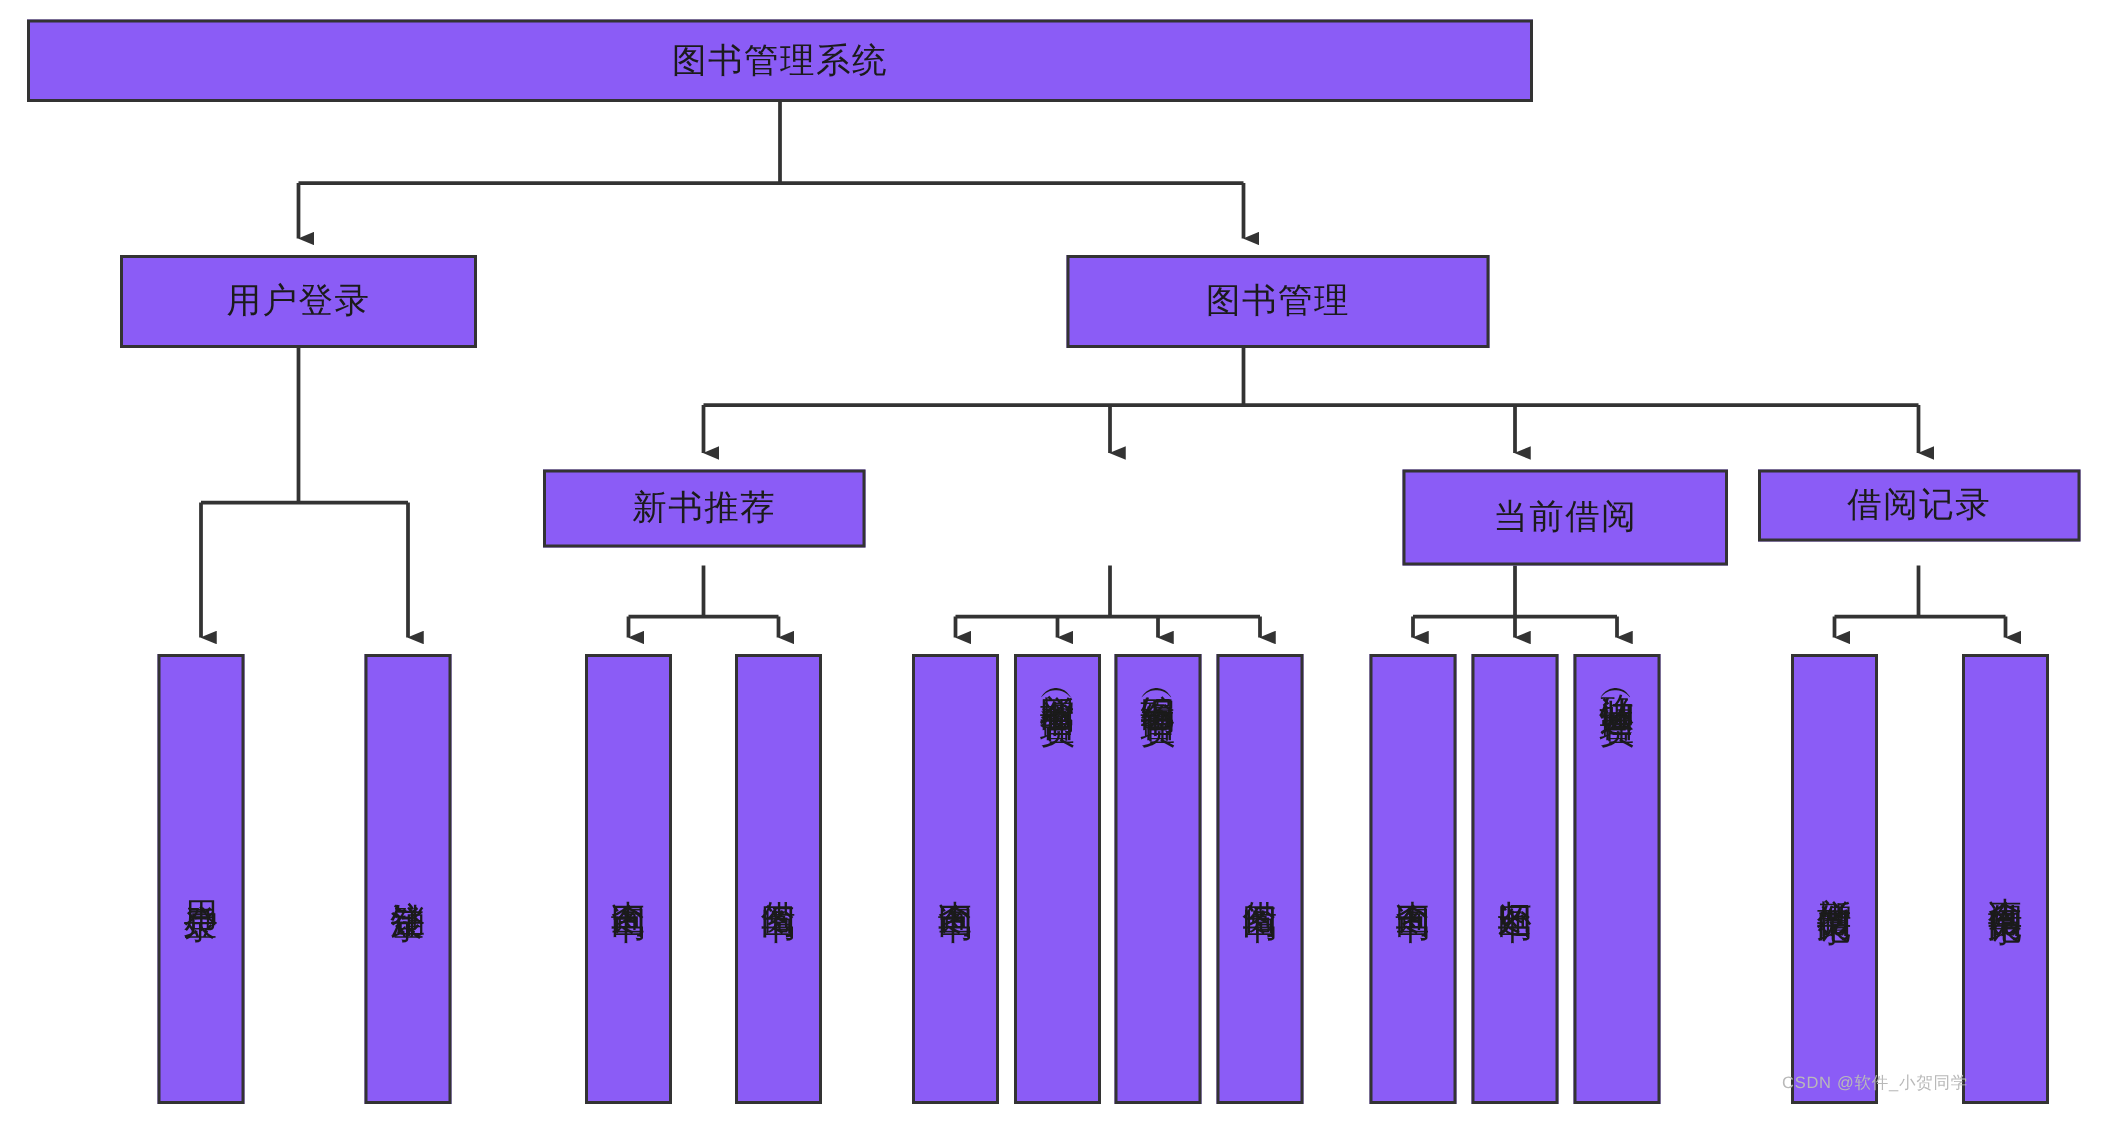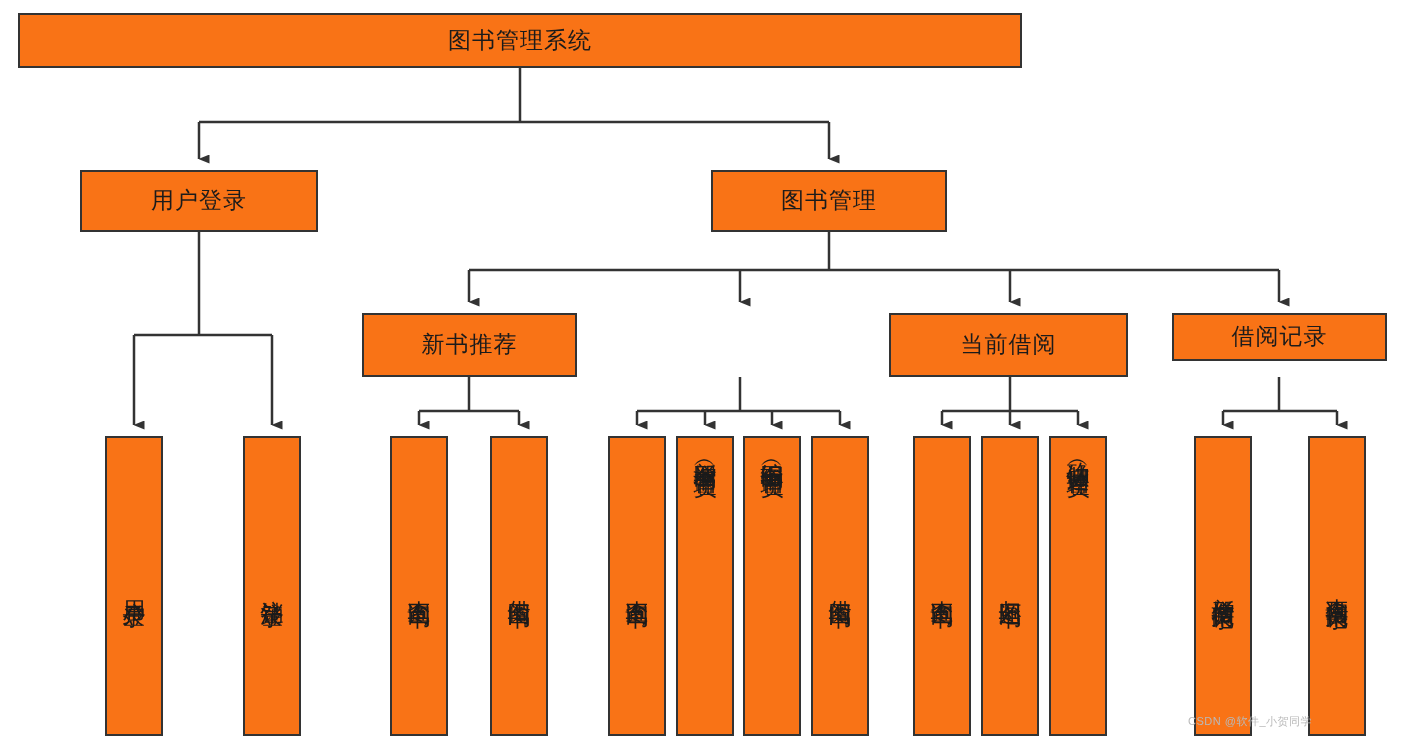--- a/index.html
+++ b/index.html
@@ -22,21 +22,21 @@
     position: absolute;
     left: 0;
     top: 0;
     width: 1405px;
     height: 747px;
     pointer-events: none;
   }
   .node {
     position: absolute;
     box-sizing: border-box;
-    background: #f97316;
+    background: #8b5cf6;
     border: 2.5px solid #333333;
     display: flex;
     align-items: center;
     justify-content: center;
     color: #1b1b1b;
     z-index: 2;
   }
   .node.horizontal {
     font-size: 23px;
     letter-spacing: 1px;
@@ -126,28 +126,28 @@
     </g>
   </svg>
 
   <div class="node horizontal" style="left:18px; top:13px; width:1004px; height:55px;">
     <span>图书管理系统</span>
   </div>
 
   <div class="node horizontal" style="left:80px; top:170px; width:238px; height:62px;">
     <span>用户登录</span>
   </div>
-  <div class="node horizontal" style="left:711px; top:170px; width:236px; height:62px;">
+  <div class="node horizontal" style="left:711px; top:170px; width:282px; height:62px;">
     <span>图书管理</span>
   </div>
 
-  <div class="node horizontal" style="left:362px; top:313px; width:215px; height:64px;">
+  <div class="node horizontal" style="left:362px; top:313px; width:215px; height:52px;">
     <span>新书推荐</span>
   </div>
-  <div class="node horizontal" style="left:889px; top:313px; width:239px; height:64px;">
+  <div class="node horizontal" style="left:935px; top:313px; width:217px; height:64px;">
     <span>当前借阅</span>
   </div>
   <div class="node horizontal" style="left:1172px; top:313px; width:215px; height:48px;">
     <span>借阅记录</span>
   </div>
 
   <div class="node vertical centered" style="left:105px; top:436px; width:58px; height:300px;">
     <span class="vlabel">用户登录</span>
   </div>
   <div class="node vertical centered" style="left:243px; top:436px; width:58px; height:300px;">

